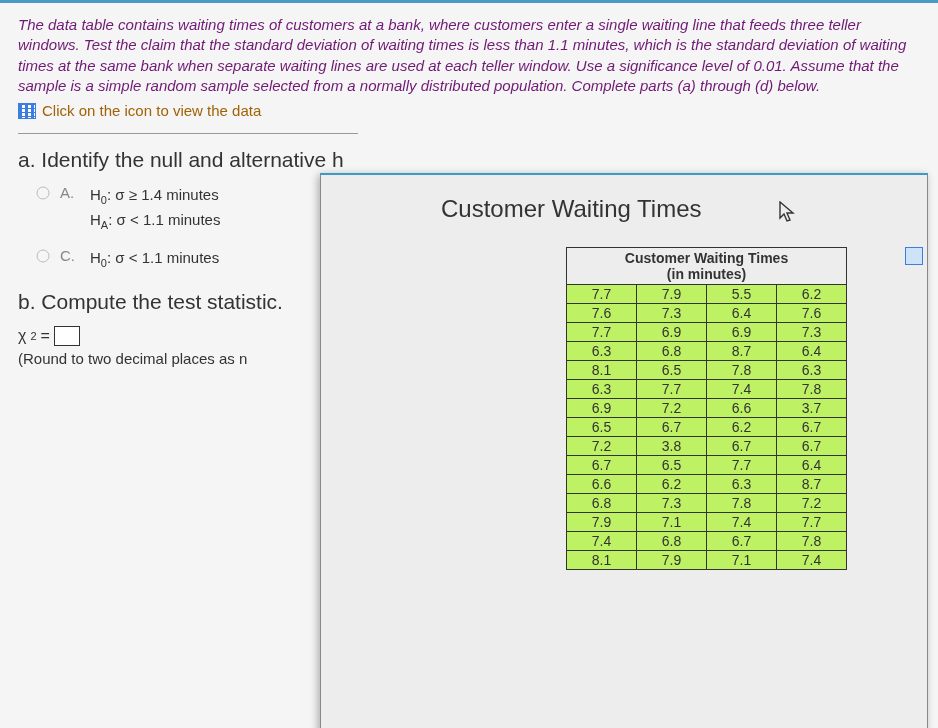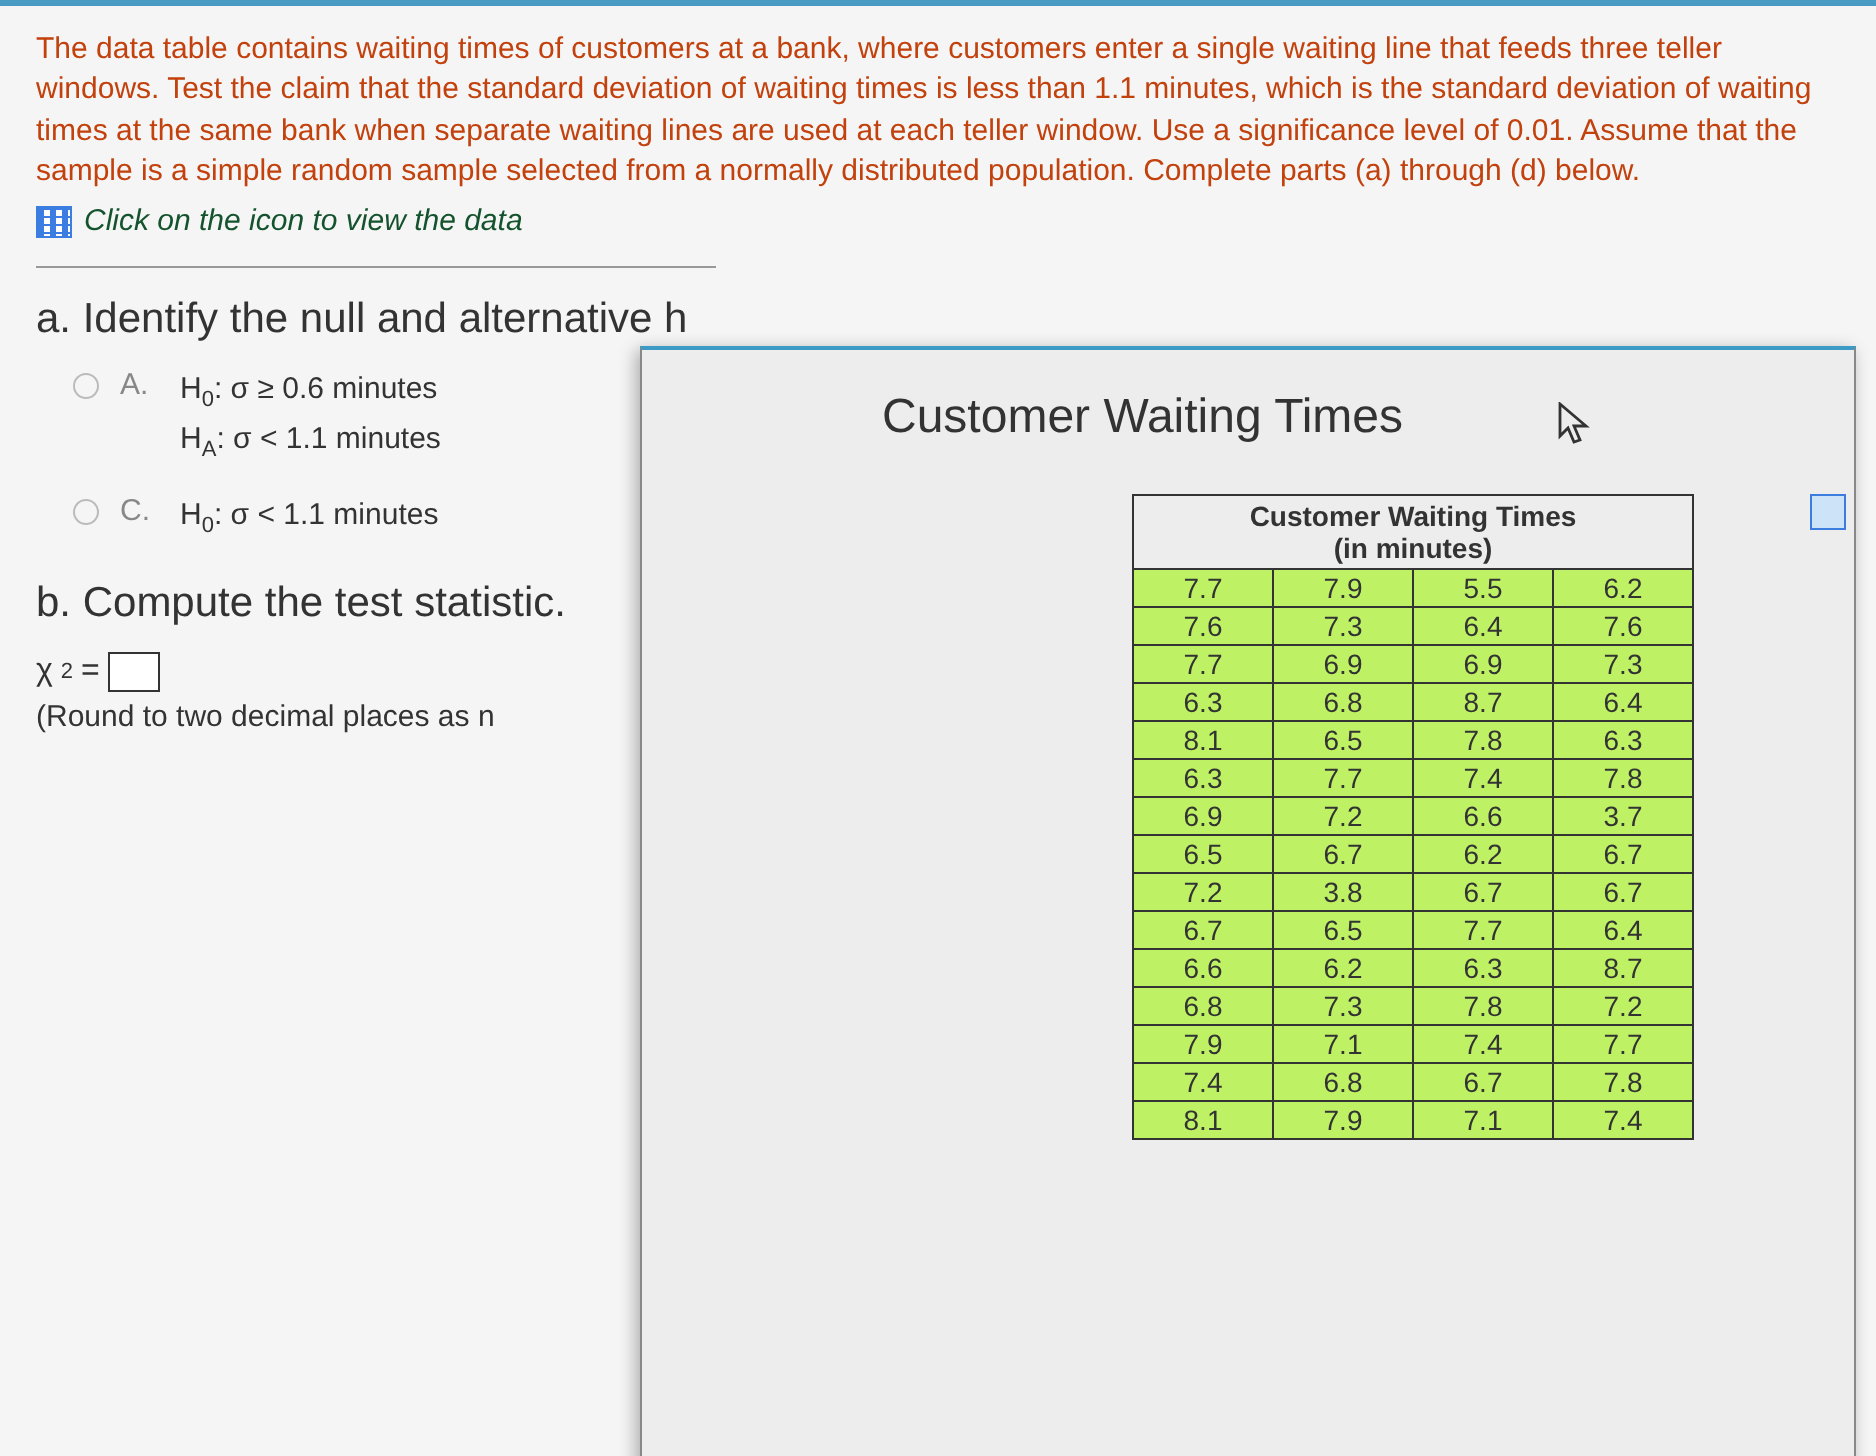--- a/index.html
+++ b/index.html
@@ -17,32 +17,32 @@
     }
     .main-container {
       background: #f5f5f5;
       border-top: 3px solid #4a9bc4;
       padding: 12px 18px;
       height: 100%;
       position: relative;
     }
     .problem-text {
       font-size: 15px;
-      color: #c2410c;
+      color: #701a75;
       line-height: 1.35;
       margin-bottom: 6px;
+      font-style: italic;
     }
     .data-link {
       display: flex;
       align-items: center;
       gap: 6px;
       font-size: 15px;
-      color: #14532d;
+      color: #a16207;
       margin-bottom: 14px;
-      font-style: italic;
     }
     .table-icon {
       width: 18px;
       height: 16px;
       background: linear-gradient(to right, #3b7de0 50%, #fff 50%),
                   linear-gradient(to bottom, #3b7de0 50%, #fff 50%);
       background-size: 6px 100%, 100% 4px;
       border: 1px solid #3b7de0;
       display: inline-block;
       position: relative;
@@ -190,21 +190,21 @@
 
   <p class="section-title">a. Identify the null and alternative h</p>
 
   <div class="option">
     <svg class="radio-marker" viewBox="0 0 14 14">
         <circle cx="7" cy="7" r="6" fill="none" stroke="#bbb" stroke-width="1"></circle>
       </svg>
     <span class="option-letter">A.</span>
     <div class="option-body">
       <div>
-        <span>H</span><span class="sub">0</span><span>: σ ≥ 0.6 minutes</span>
+        <span>H</span><span class="sub">0</span><span>: σ ≥ 1.4 minutes</span>
       </div>
       <div>
         <span>H</span><span class="sub">A</span><span>: σ &lt; 1.1 minutes</span>
       </div>
     </div>
   </div>
 
   <div class="option">
     <svg class="radio-marker" viewBox="0 0 14 14">
         <circle cx="7" cy="7" r="6" fill="none" stroke="#bbb" stroke-width="1"></circle>

